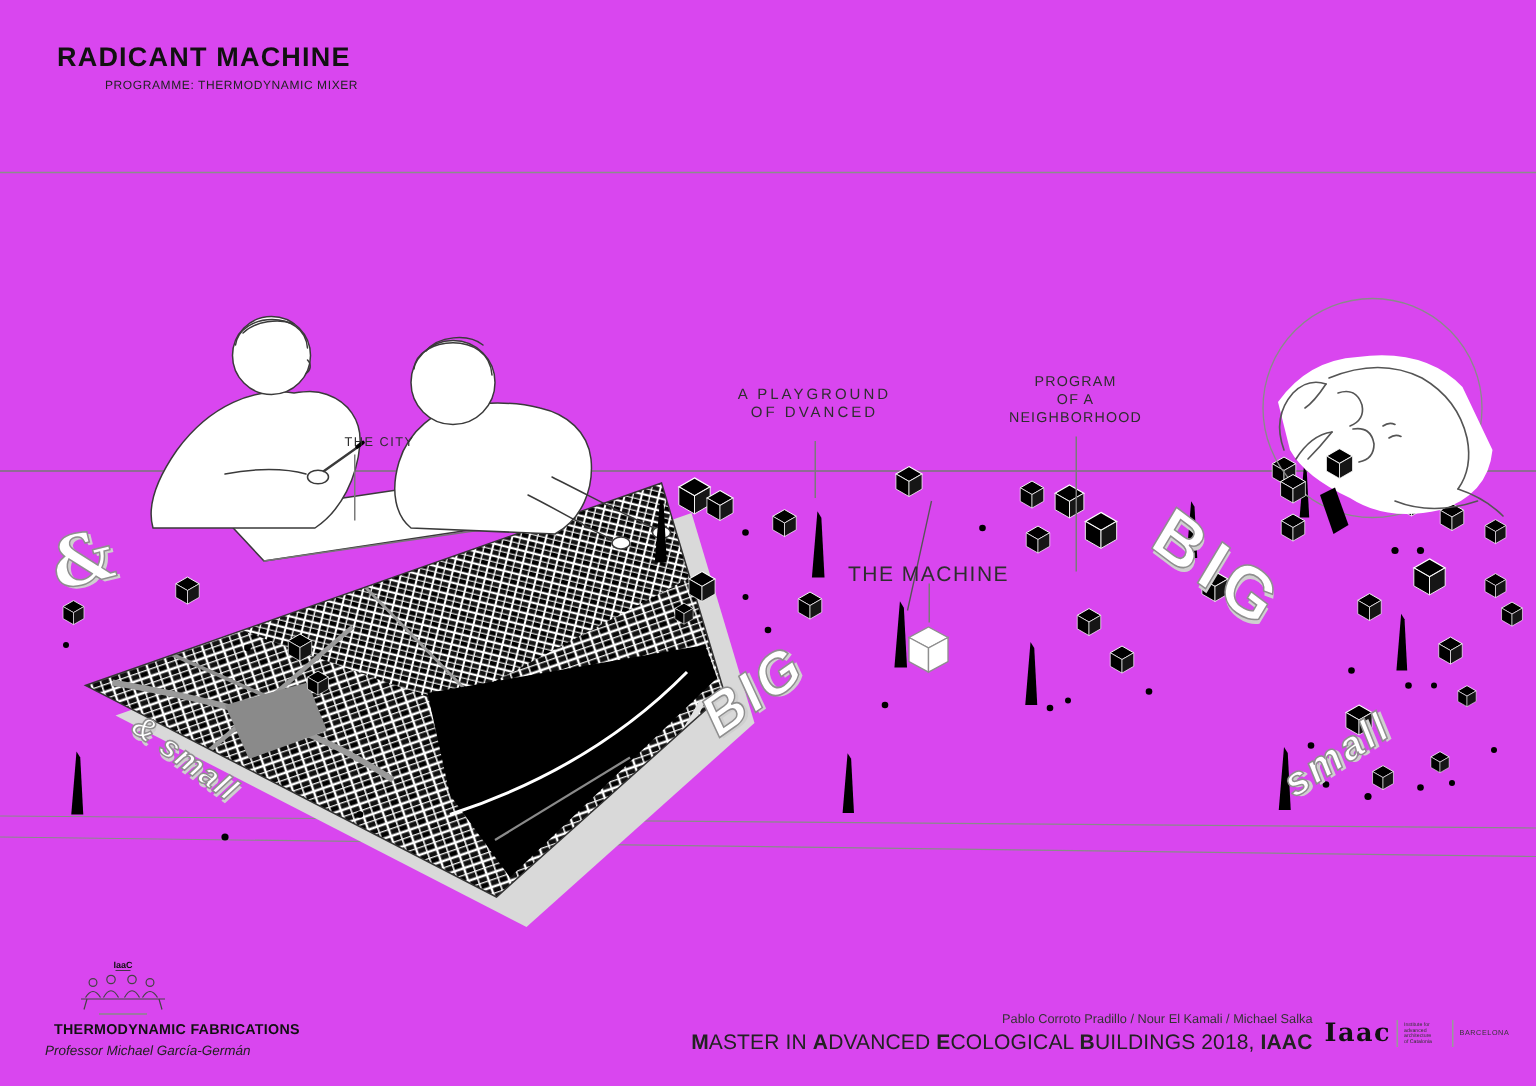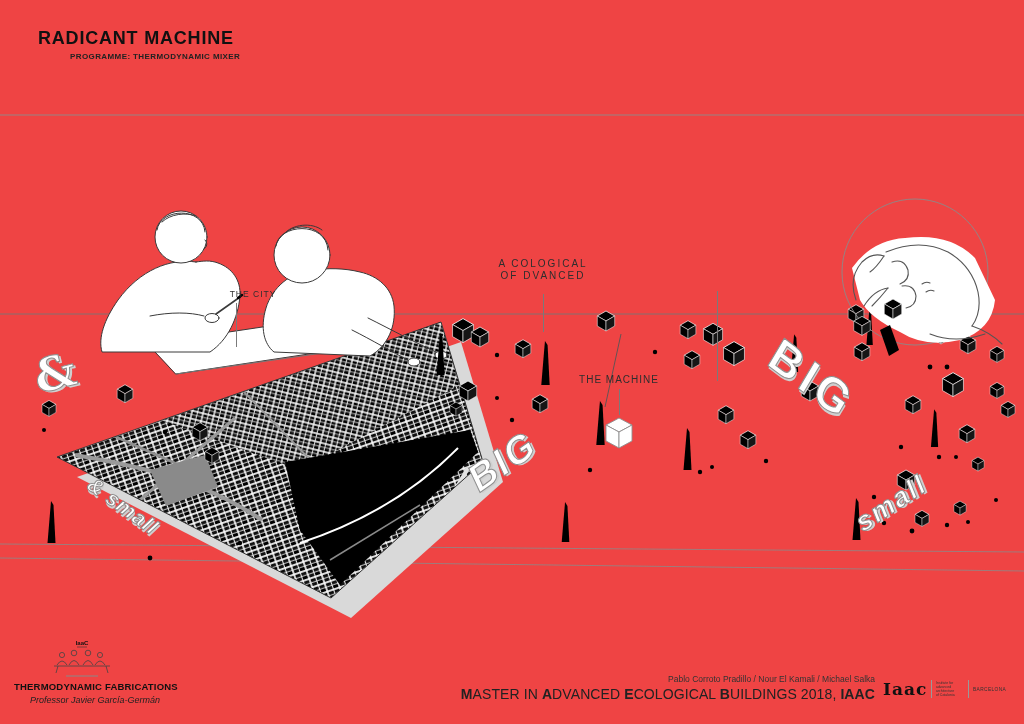--- a/index.html
+++ b/index.html
@@ -1,39 +1,39 @@
 <!DOCTYPE html>
 <html><head>
 <meta charset="utf-8">
 <style>
   html,body{margin:0;padding:0;background:#fff;}
-  .board{position:relative;width:1024px;height:724px;background:#ef4444;overflow:hidden;
+  .board{position:relative;width:1024px;height:724px;background:#d946ef;overflow:hidden;
          font-family:"Liberation Sans",sans-serif;color:#1a1a1a;}
   .abs{position:absolute;}
   
   .title{left:38px;top:28px;font-size:18px;font-weight:700;letter-spacing:.8px;color:#111;}
-  .subtitle{left:38px;top:52px;font-size:8px;font-weight:700;letter-spacing:.4px;color:#222;padding-left:32px;}
+  .subtitle{left:38px;top:52px;font-size:8px;font-weight:400;letter-spacing:.4px;color:#222;padding-left:32px;}
   
   .lbl{position:absolute;text-align:center;color:#2e2e2e;font-weight:400;}
   .lbl-city{left:208px;top:289px;width:90px;font-size:8.5px;letter-spacing:1px;}
   .lbl-playground{left:488px;top:258px;width:110px;font-size:10px;letter-spacing:2px;line-height:12px;}
-  .lbl-machine{left:564px;top:374px;width:110px;font-size:10px;letter-spacing:1px;}
+  .lbl-machine{left:564px;top:374px;width:110px;font-size:14px;letter-spacing:1px;}
   .lbl-neighborhood{left:662px;top:249px;width:110px;font-size:9.5px;letter-spacing:.8px;line-height:12px;}
   .leader{position:absolute;width:1px;background:#7a7a7a;}
   
   .outline3d{position:absolute;color:#fff;font-weight:700;
     -webkit-text-stroke:1px #8f8f8f;
     text-shadow:2px 2px 0 #cfcfcf,0 0 1px #8f8f8f;}
   .amp{left:34px;top:346px;font-size:46px;font-family:"DejaVu Serif",serif;transform:rotate(-14deg);}
   .big-left{left:466px;top:440px;font-size:38px;letter-spacing:2px;transform:rotate(-35deg) skewX(-10deg);}
   .big-right{left:764px;top:352px;font-size:46px;letter-spacing:5px;transform:rotate(37deg) skewX(6deg);}
   .small-right{left:852px;top:488px;font-size:27px;font-style:italic;letter-spacing:2px;transform:rotate(-33deg);}
   .amp-small{left:82px;top:494px;font-size:21px;font-style:italic;letter-spacing:1px;transform:rotate(36deg);}
   
-  .studio{left:14px;top:681px;font-size:9.5px;font-weight:700;letter-spacing:.2px;color:#111;}
+  .studio{left:36px;top:681px;font-size:9.5px;font-weight:700;letter-spacing:.2px;color:#111;}
   .professor{left:30px;top:695px;font-size:9px;font-style:italic;color:#222;}
   
   .credits{right:149px;top:674px;text-align:right;}
   .credits .authors{font-size:8.5px;color:#333;text-align:right;}
   .credits .master{font-size:14px;color:#222;margin-top:2px;letter-spacing:.1px;}
   .iaacblock{left:883px;top:676px;display:flex;align-items:center;gap:4px;}
   .iaac-logo{font-family:"DejaVu Serif",serif;font-weight:700;font-size:17px;letter-spacing:1px;color:#111;line-height:18px;}
   .vdiv{width:1px;height:18px;background:#999;}
   .iaac-institute{font-size:6px;line-height:6.5px;color:#333;transform:scale(.58);transform-origin:left center;width:46px;margin-right:-18px;}
   .iaac-city{font-size:6px;letter-spacing:.5px;color:#333;transform:scale(.8);transform-origin:left center;}
@@ -248,32 +248,37 @@
   <div class="outline3d amp">&amp;</div>
   <div class="outline3d big-left">BIG</div>
   <div class="outline3d big-right">BIG</div>
   <div class="outline3d small-right">small</div>
   <div class="outline3d amp-small">&amp; small</div>
 
   <div class="lbl lbl-city">THE CITY</div>
   <div class="leader" style="left:236px;top:303px;height:44px;"></div>
 
   <div class="lbl lbl-playground">
-    <div>A COLOGICAL</div>
+    <div>A PLAYGROUND</div>
     <div>OF DVANCED</div>
   </div>
   <div class="leader" style="left:543px;top:294px;height:38px;"></div>
 
   <div class="lbl lbl-machine">THE MACHINE</div>
   <div class="leader" style="left:619px;top:389px;height:26px;"></div>
 
+  <div class="lbl lbl-neighborhood">
+    <div>PROGRAM</div>
+    <div>OF A</div>
+    <div>NEIGHBORHOOD</div>
+  </div>
   <div class="leader" style="left:717px;top:291px;height:90px;"></div>
 
   <div class="abs studio">THERMODYNAMIC FABRICATIONS</div>
-  <div class="abs professor">Professor Javier García-Germán</div>
+  <div class="abs professor">Professor Michael García-Germán</div>
 
   <div class="abs credits">
     <div class="authors">Pablo Corroto Pradillo / Nour El Kamali / Michael Salka</div>
     <div class="master"><span style="font-weight: 700;">M</span><span style="font-weight: 400;">ASTER IN </span><span style="font-weight: 700;">A</span><span style="font-weight: 400;">DVANCED </span><span style="font-weight: 700;">E</span><span style="font-weight: 400;">COLOGICAL </span><span style="font-weight: 700;">B</span><span style="font-weight: 400;">UILDINGS 2018, </span><span style="font-weight: 700;">IAAC</span></div>
   </div>
   <div class="abs iaacblock">
     <div class="iaac-logo">Iaac</div>
     <div class="vdiv"></div>
     <div class="iaac-institute">
       <div>Institute for</div>

